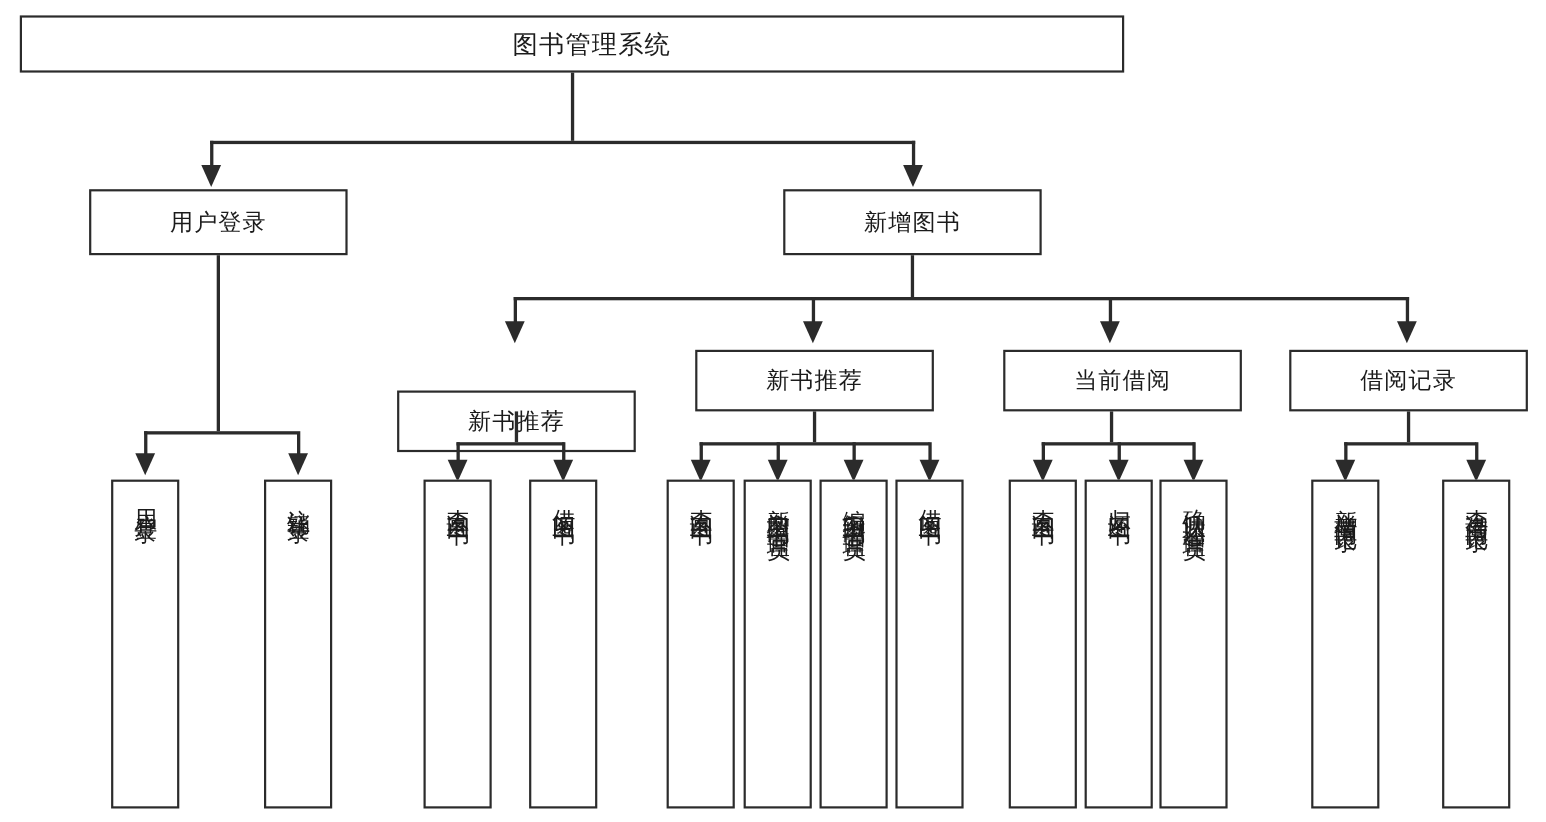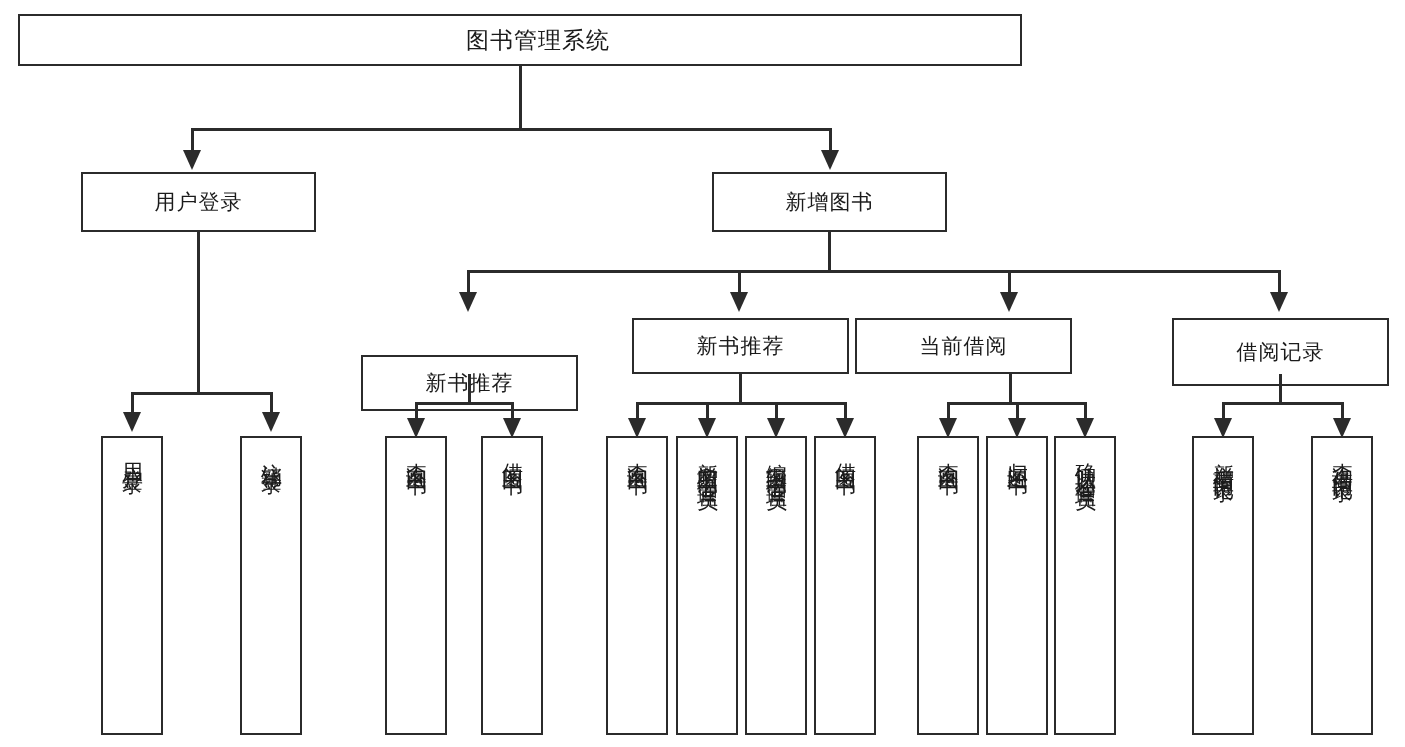--- a/index.html
+++ b/index.html
@@ -129,24 +129,24 @@
   <div class="arrow" style="left:1000px; top:292px;"></div>
   <div class="vline" style="left:1278px; top:270px; height:24px;"></div>
   <div class="arrow" style="left:1270px; top:292px;"></div>
 
   <div class="node node-l2" style="left:361px; top:318px; width:217px; height:56px;margin-top:37px;">
     <span>新书推荐</span>
   </div>
   <div class="node node-l2" style="left:632px; top:318px; width:217px; height:56px;">
     <span>新书推荐</span>
   </div>
-  <div class="node node-l2" style="left:855px; top:318px; width:217px; height:56px;">
+  <div class="node node-l2" style="left:912px; top:318px; width:217px; height:56px;">
     <span>当前借阅</span>
   </div>
-  <div class="node node-l2" style="left:1172px; top:318px; width:217px; height:68px;">
+  <div class="node node-l2" style="left:1172px; top:318px; width:217px; height:56px;">
     <span>借阅记录</span>
   </div>
 
   <div class="vline" style="left:468px; top:374px; height:28px;"></div>
   <div class="hline" style="left:415px; top:402px; width:98px;"></div>
   <div class="vline" style="left:415px; top:402px; height:18px;"></div>
   <div class="arrow" style="left:407px; top:418px;"></div>
   <div class="vline" style="left:511px; top:402px; height:18px;"></div>
   <div class="arrow" style="left:503px; top:418px;"></div>
 

